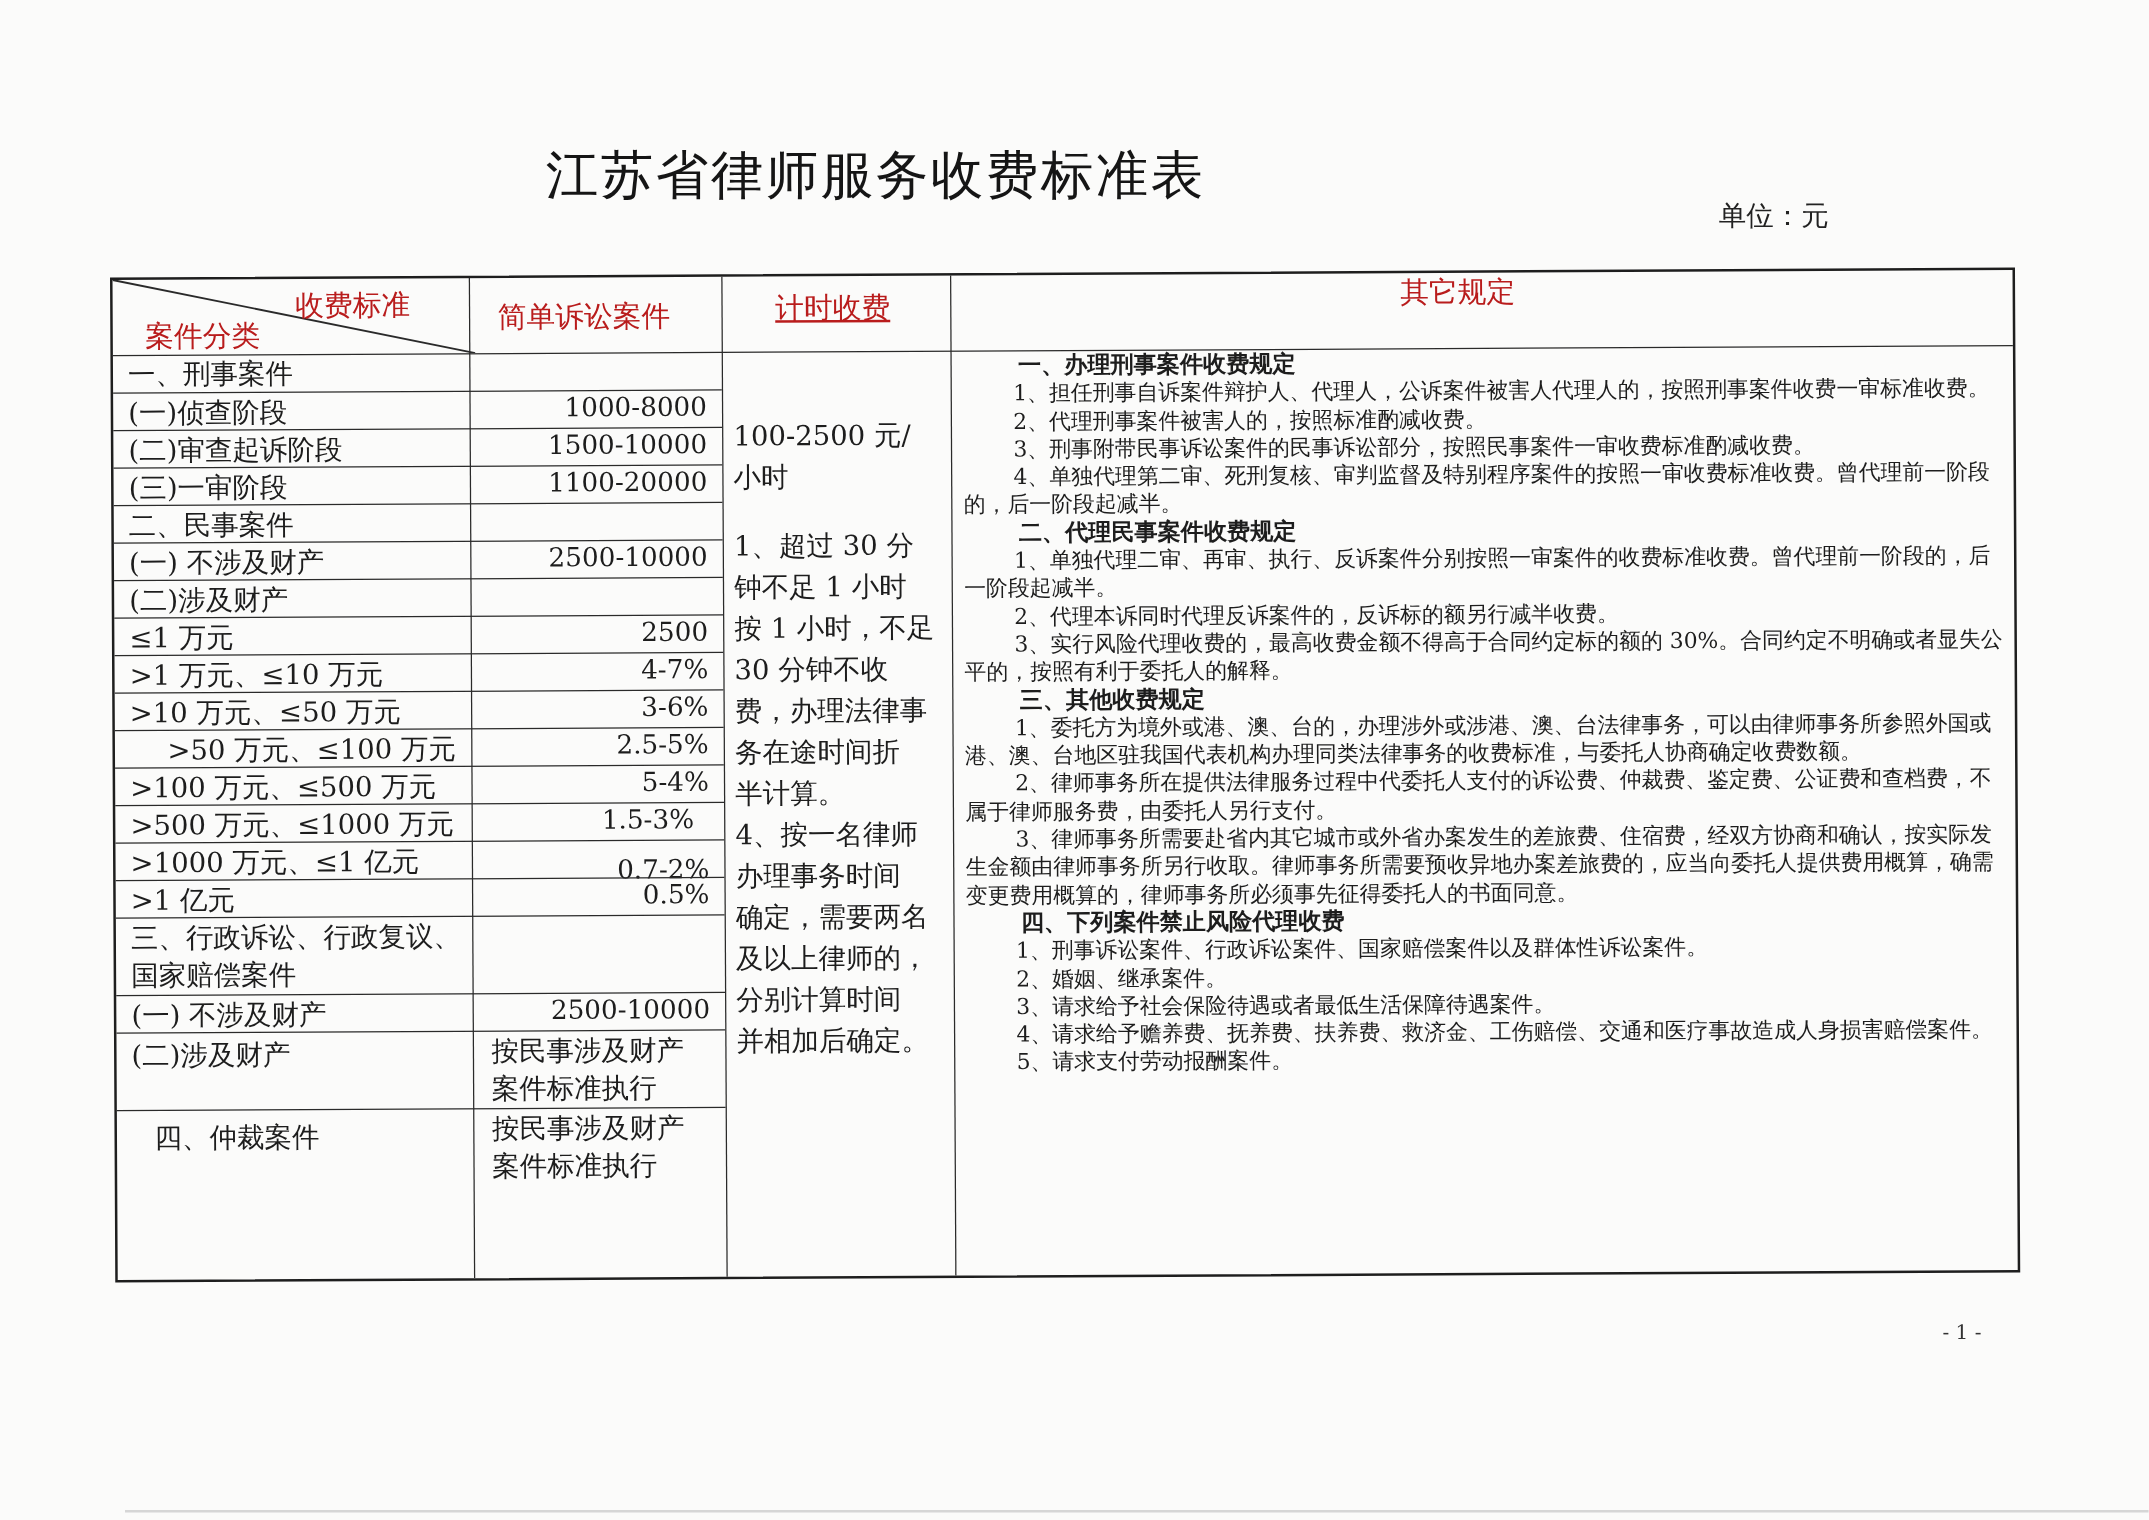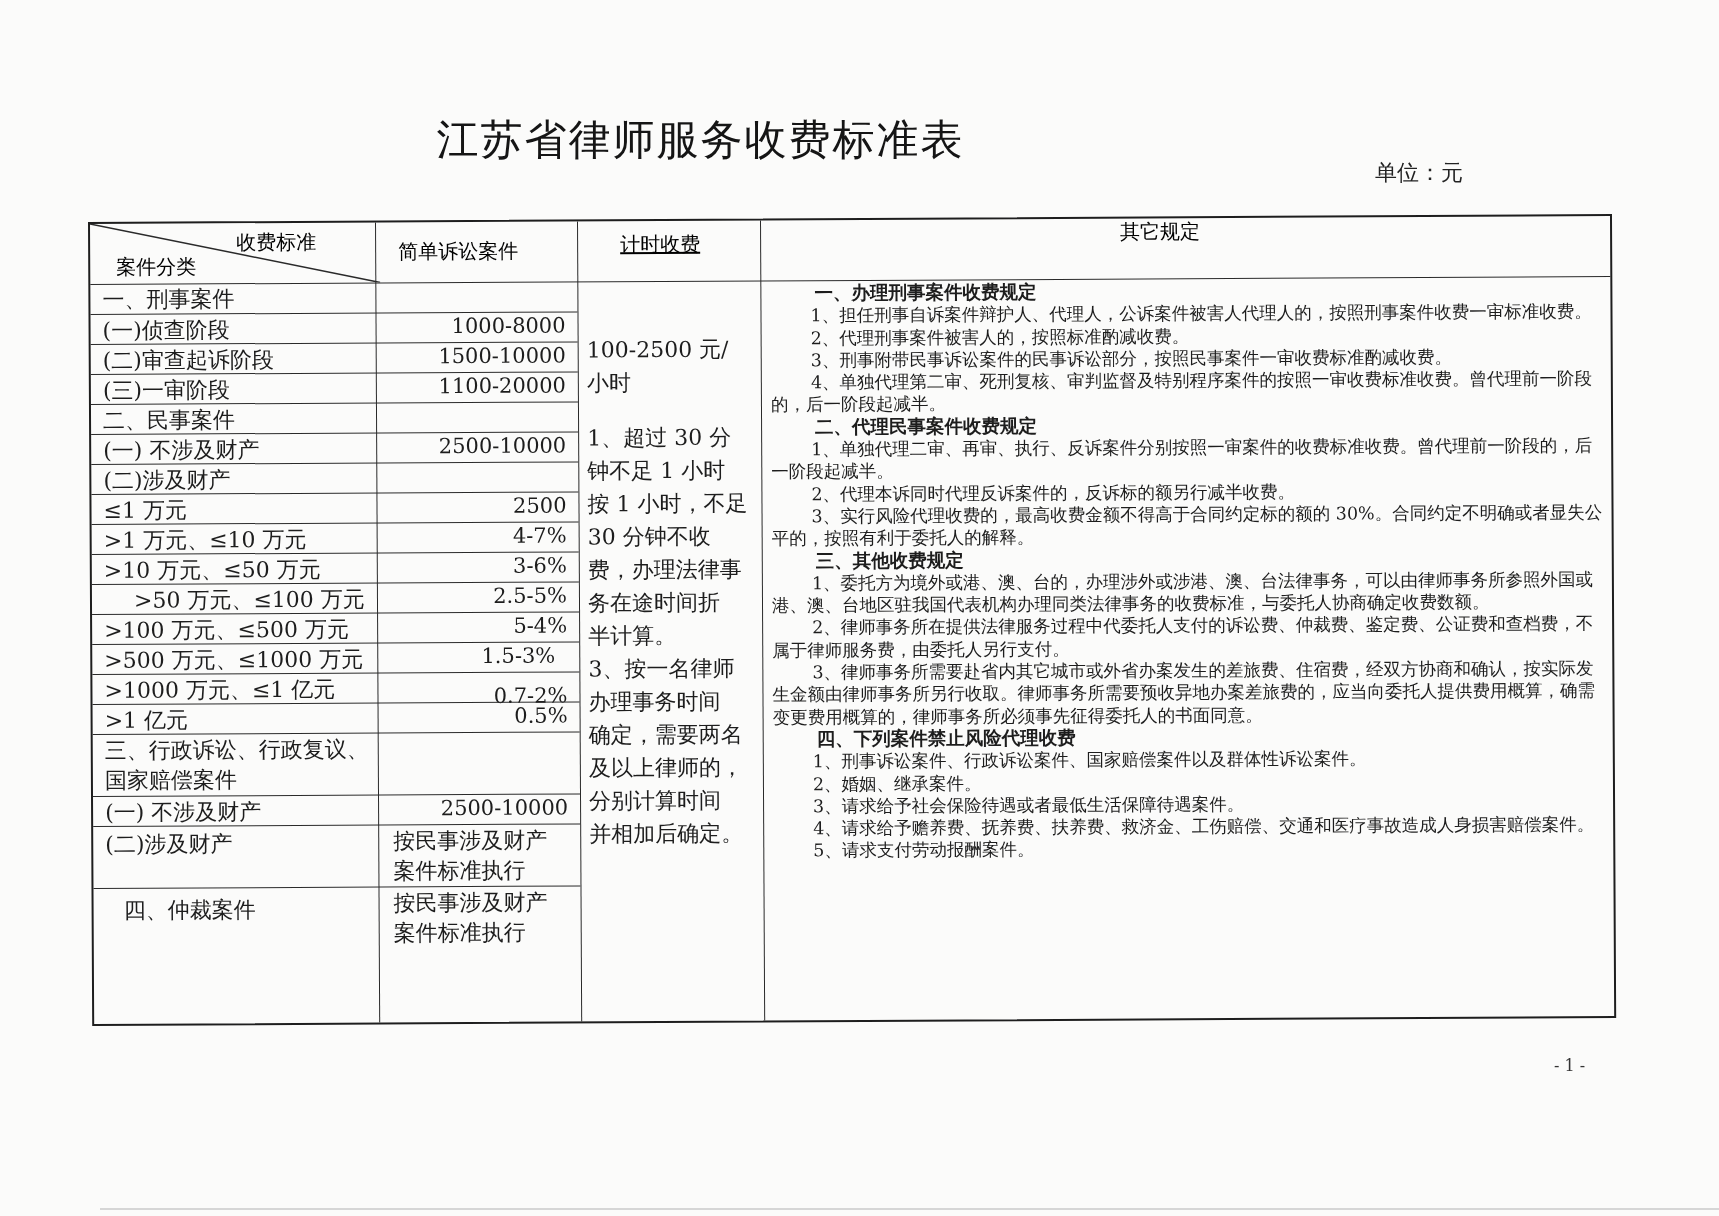--- a/index.html
+++ b/index.html
@@ -25,21 +25,21 @@
   .fee-table {
     position: absolute; left: 88px; top: 222px;
     width: 1524px; height: 804px;
     border: 2px solid #1e1e1e;
     box-sizing: border-box;
     transform: rotate(-0.3deg);
     transform-origin: left top;
   }
   .col { position: absolute; top: 0; bottom: 0; border-left: 1.5px solid #2a2a2a; }
   .hrow { position: absolute; left: 0; height: 0; border-top: 1.5px solid #2a2a2a; }
-  .hdr-text { position: absolute; font-size: 20px; color: #000000; }
+  .hdr-text { position: absolute; font-size: 23px; color: #b91c1c; }
   .diag {
     position: absolute; left: 0; top: 0; width: 290px; height: 60px;
   }
   .cell-text { position: absolute; font-size: 22px; white-space: nowrap; color: #1d1d1d; }
   .cat { left: 12px; }
   .num { font-family: "DejaVu Serif", serif; font-size: 21px; }
   .hourly {
     position: absolute; left: 496px; top: 112px; width: 176px;
     font-size: 22px; line-height: 33px; color: #1d1d1d;
   }
@@ -204,21 +204,21 @@
     <p>100-2500 元/</p>
     <p>小时</p>
     <p style="height:22px;"></p>
     <p>1、超过 30 分</p>
     <p>钟不足 1 小时</p>
     <p>按 1 小时，不足</p>
     <p>30 分钟不收</p>
     <p>费，办理法律事</p>
     <p>务在途时间折</p>
     <p>半计算。</p>
-    <p>3、按一名律师</p>
+    <p>4、按一名律师</p>
     <p>办理事务时间</p>
     <p>确定，需要两名</p>
     <p>及以上律师的，</p>
     <p>分别计算时间</p>
     <p>并相加后确定。</p>
   </div>
 
   <div class="rules">
     <div class="sec">一、办理刑事案件收费规定</div>
     <div class="item">1、担任刑事自诉案件辩护人、代理人，公诉案件被害人代理人的，按照刑事案件收费一审标准收费。</div>

